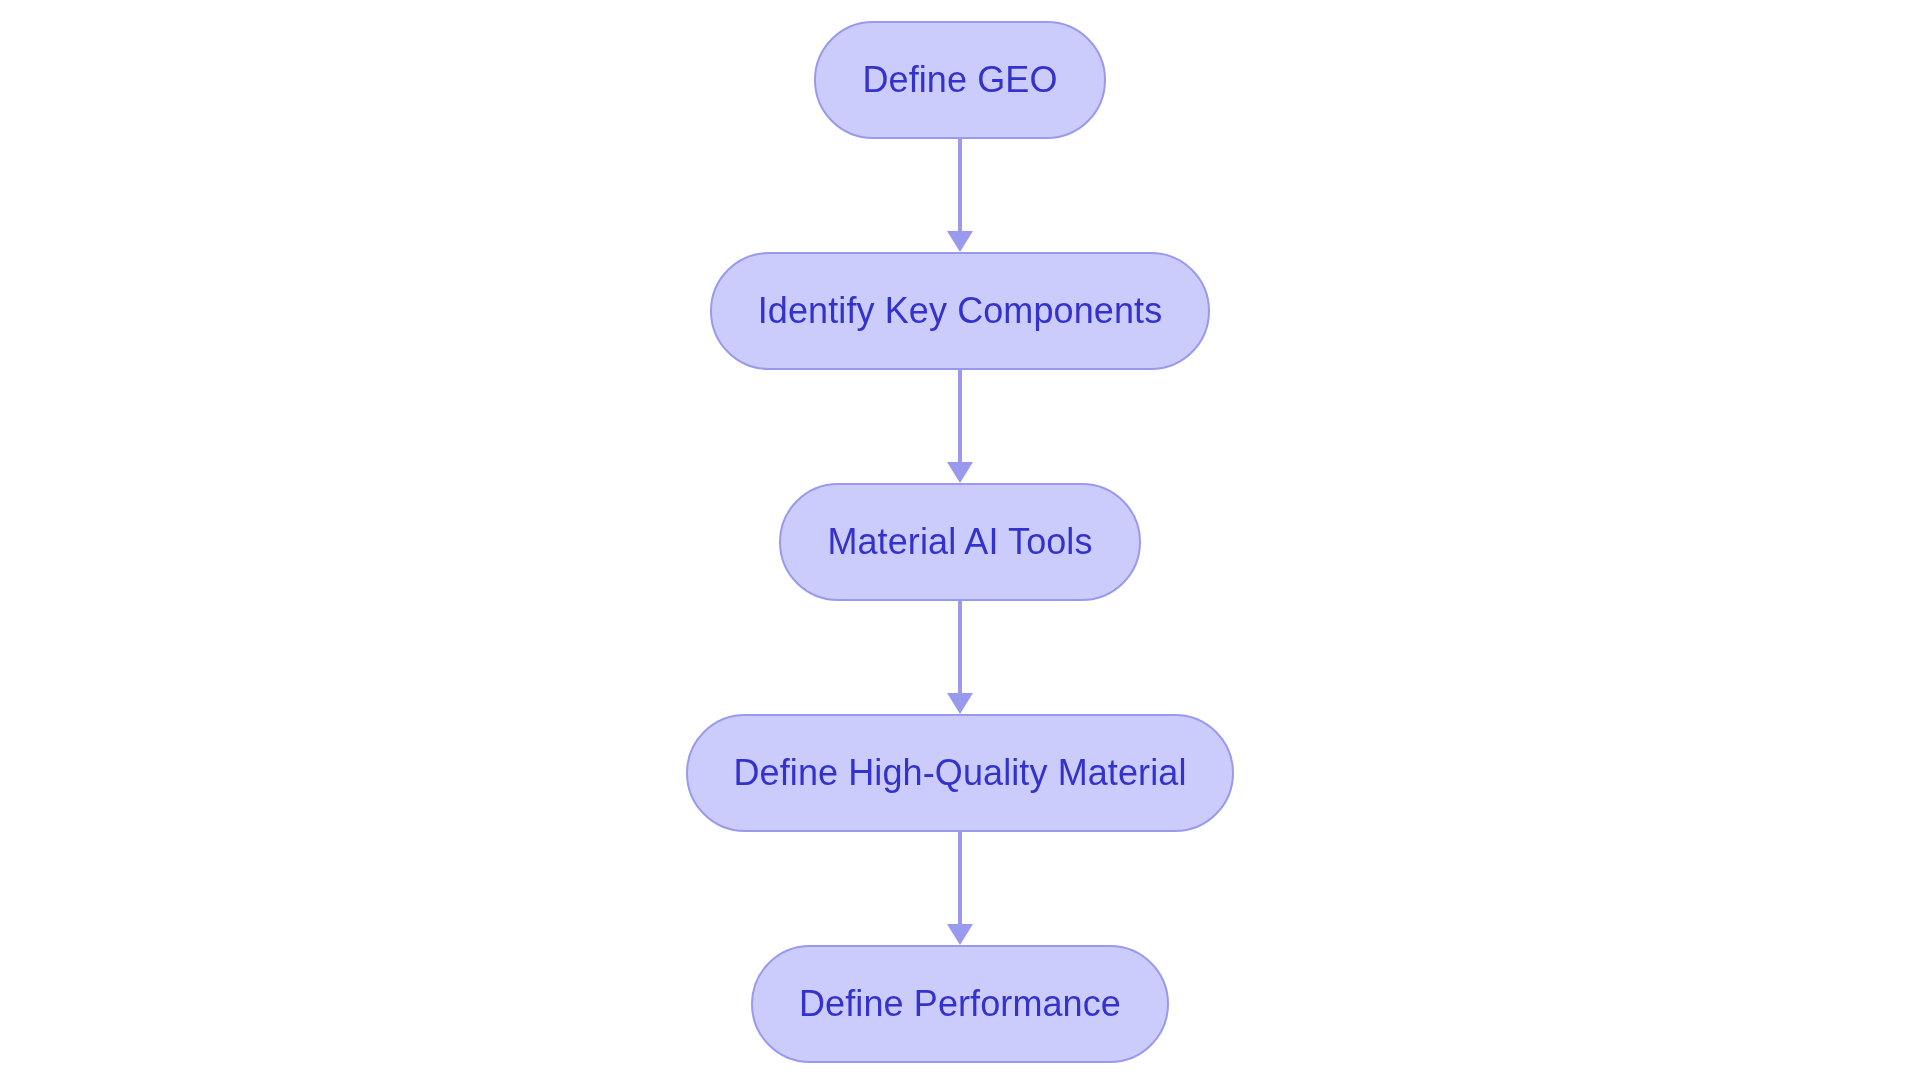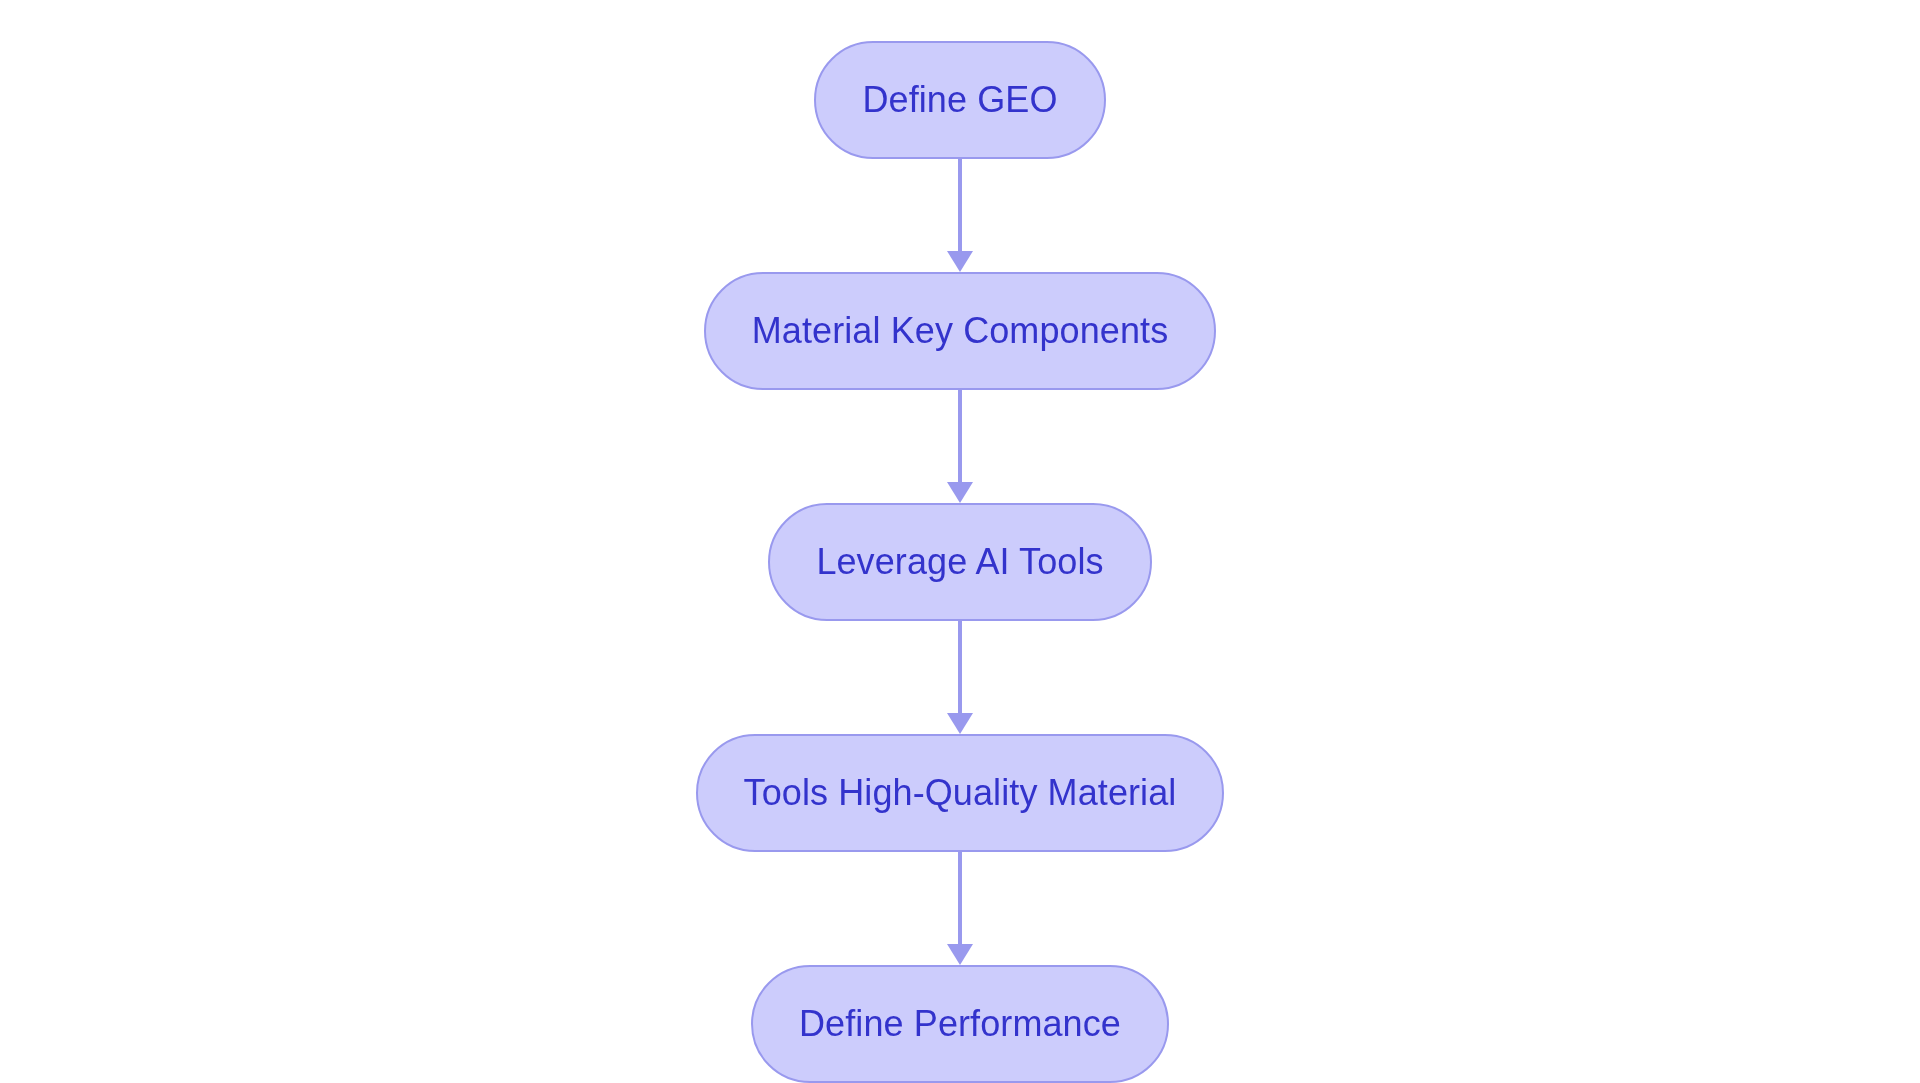--- a/index.html
+++ b/index.html
@@ -25,21 +25,21 @@
   
   .flow-column {
     position: absolute;
     left: 0;
     top: 0;
     width: 1920px;
     height: 1083px;
     display: flex;
     flex-direction: column;
     align-items: center;
-    justify-content: flex-end;
+    justify-content: center;
   }
 
   
   .node {
     box-sizing: border-box;
     height: 118px;
     display: flex;
     align-items: center;
     justify-content: center;
     background: #ccccfc;
@@ -91,39 +91,39 @@
     <div class="node">
       <span class="node-label">Define GEO</span>
     </div>
 
     <div class="connector">
       <div class="connector-line"></div>
       <div class="connector-arrowhead"></div>
     </div>
 
     <div class="node">
-      <span class="node-label">Material Key Components</span>
+      <span class="node-label">Identify Key Components</span>
     </div>
 
     <div class="connector">
       <div class="connector-line"></div>
       <div class="connector-arrowhead"></div>
     </div>
 
     <div class="node">
-      <span class="node-label">Leverage AI Tools</span>
+      <span class="node-label">Material AI Tools</span>
     </div>
 
     <div class="connector">
       <div class="connector-line"></div>
       <div class="connector-arrowhead"></div>
     </div>
 
     <div class="node">
-      <span class="node-label">Tools High-Quality Material</span>
+      <span class="node-label">Define High-Quality Material</span>
     </div>
 
     <div class="connector">
       <div class="connector-line"></div>
       <div class="connector-arrowhead"></div>
     </div>
 
     <div class="node">
       <span class="node-label">Define Performance</span>
     </div>

